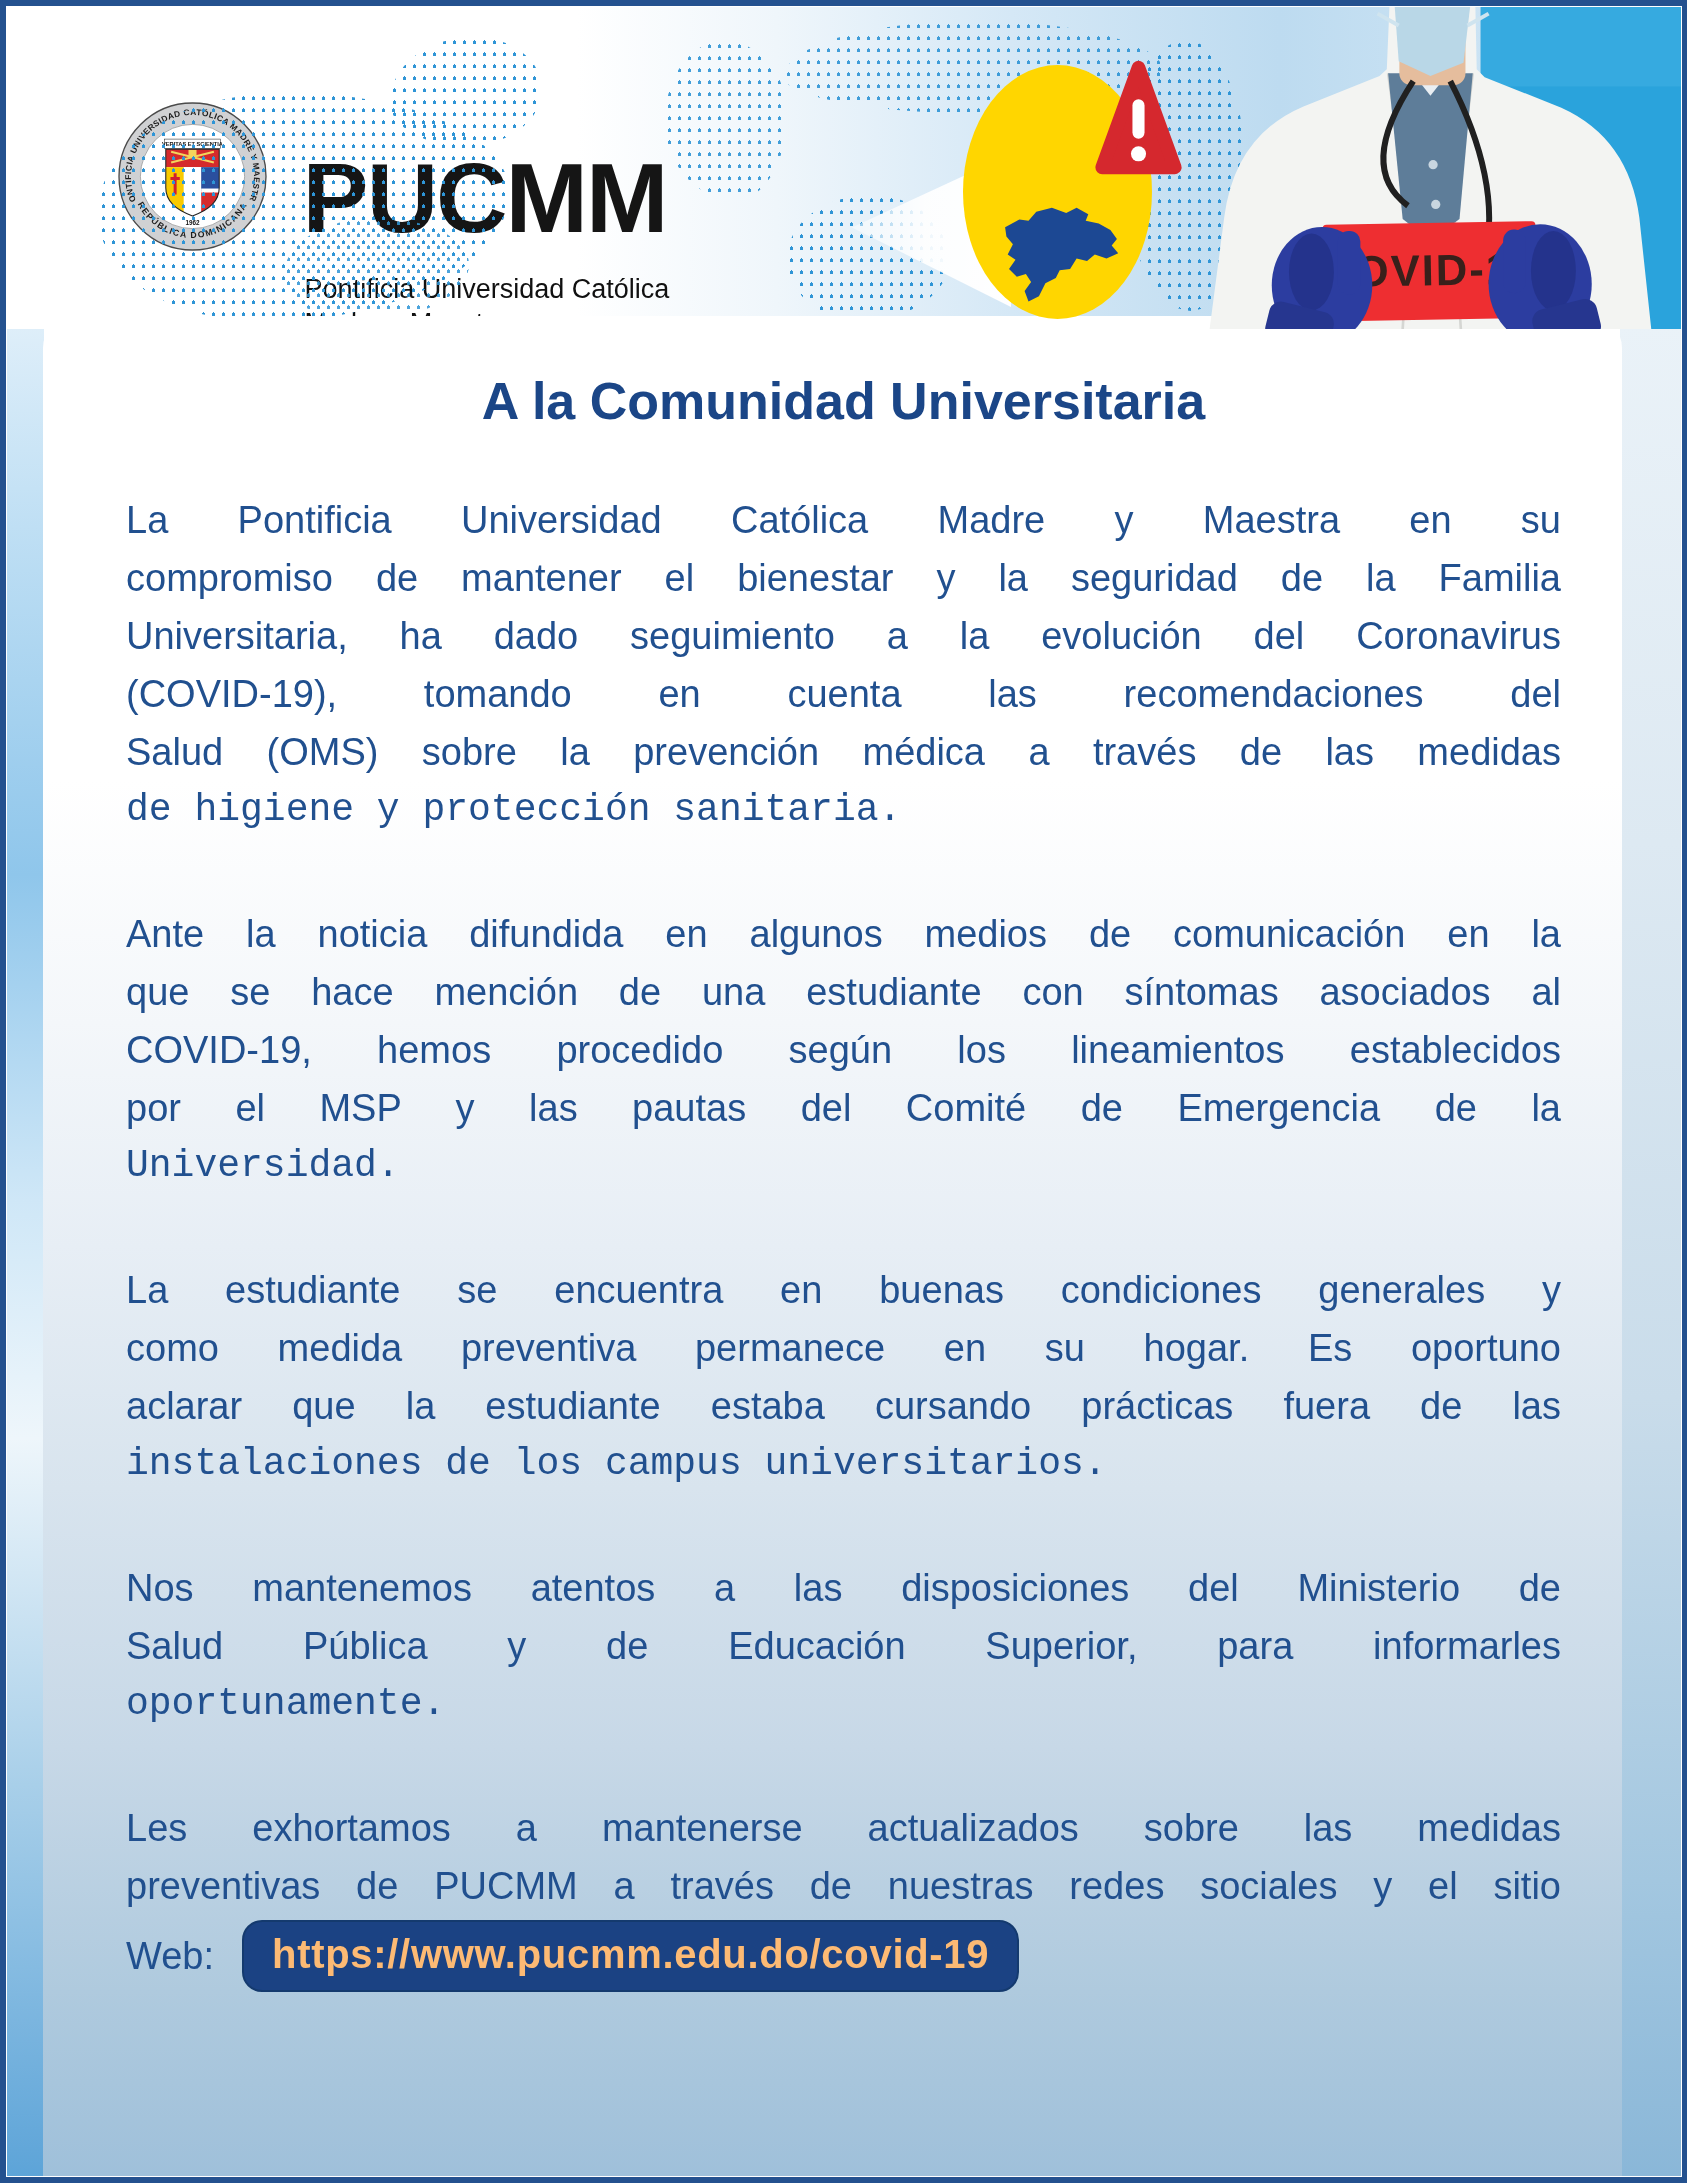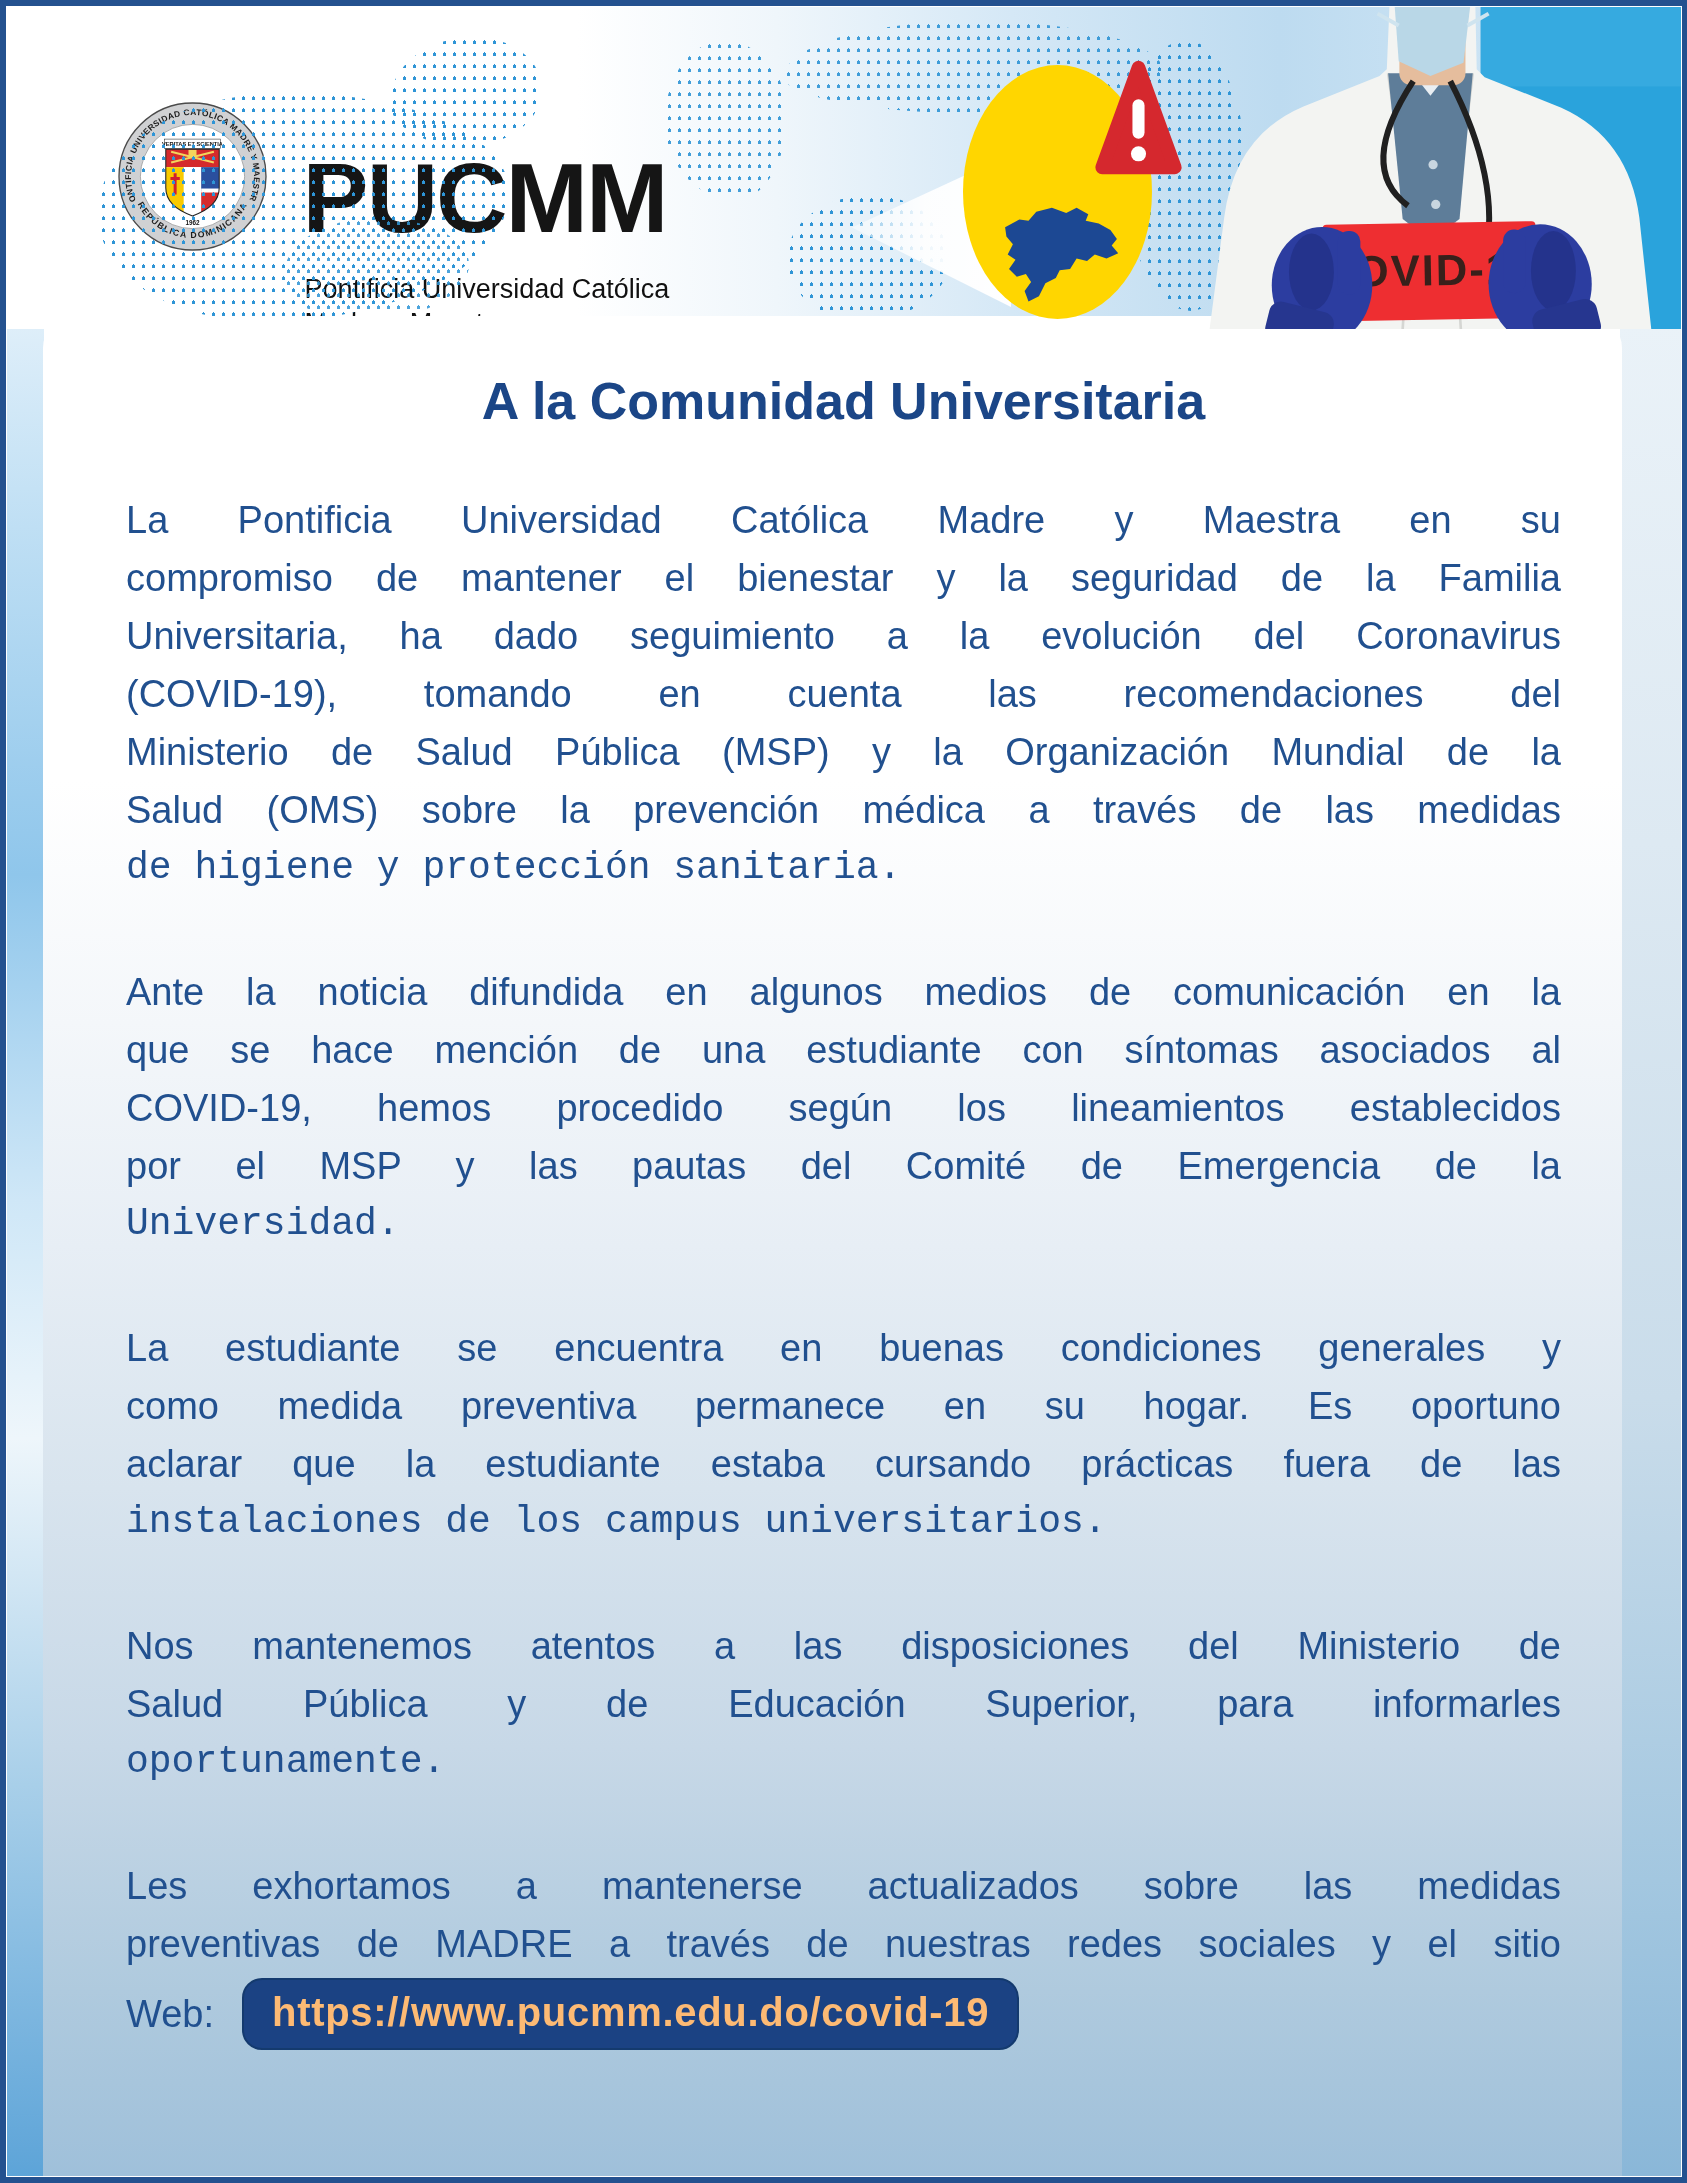--- a/index.html
+++ b/index.html
@@ -200,21 +200,20 @@
 </svg>
 
 <div class="card">
   <div class="card-title">A la Comunidad Universitaria</div>
   <div class="paras">
       <div class="para">
         <div class="tline">La Pontificia Universidad Católica Madre y Maestra en su</div>
         <div class="tline">compromiso de mantener el bienestar y la seguridad de la Familia</div>
         <div class="tline">Universitaria, ha dado seguimiento a la evolución del Coronavirus</div>
         <div class="tline">(COVID-19), tomando en cuenta las recomendaciones del</div>
-        <div class="tline">Ministerio de Salud Pública (MSP) y la Organización Mundial de la</div>
         <div class="tline">Salud (OMS) sobre la prevención médica a través de las medidas</div>
         <div class="tline end">de higiene y protección sanitaria.</div>
       </div>
       <div class="para">
         <div class="tline">Ante la noticia difundida en algunos medios de comunicación en la</div>
         <div class="tline">que se hace mención de una estudiante con síntomas asociados al</div>
         <div class="tline">COVID-19, hemos procedido según los lineamientos establecidos</div>
         <div class="tline">por el MSP y las pautas del Comité de Emergencia de la</div>
         <div class="tline end">Universidad.</div>
       </div>
@@ -224,21 +223,21 @@
         <div class="tline">aclarar que la estudiante estaba cursando prácticas fuera de las</div>
         <div class="tline end">instalaciones de los campus universitarios.</div>
       </div>
       <div class="para">
         <div class="tline">Nos mantenemos atentos a las disposiciones del Ministerio de</div>
         <div class="tline">Salud Pública y de Educación Superior, para informarles</div>
         <div class="tline end">oportunamente.</div>
       </div>
       <div class="para">
         <div class="tline">Les exhortamos a mantenerse actualizados sobre las medidas</div>
-        <div class="tline">preventivas de MADRE a través de nuestras redes sociales y el sitio</div>
+        <div class="tline">preventivas de PUCMM a través de nuestras redes sociales y el sitio</div>
         <div class="web-line">
           <span class="web-label">Web:</span>
           <span class="url-pill">https://www.pucmm.edu.do/covid-19</span>
         </div>
       </div>
     </div>
 </div>
 
 <div class="frame"></div>
 

